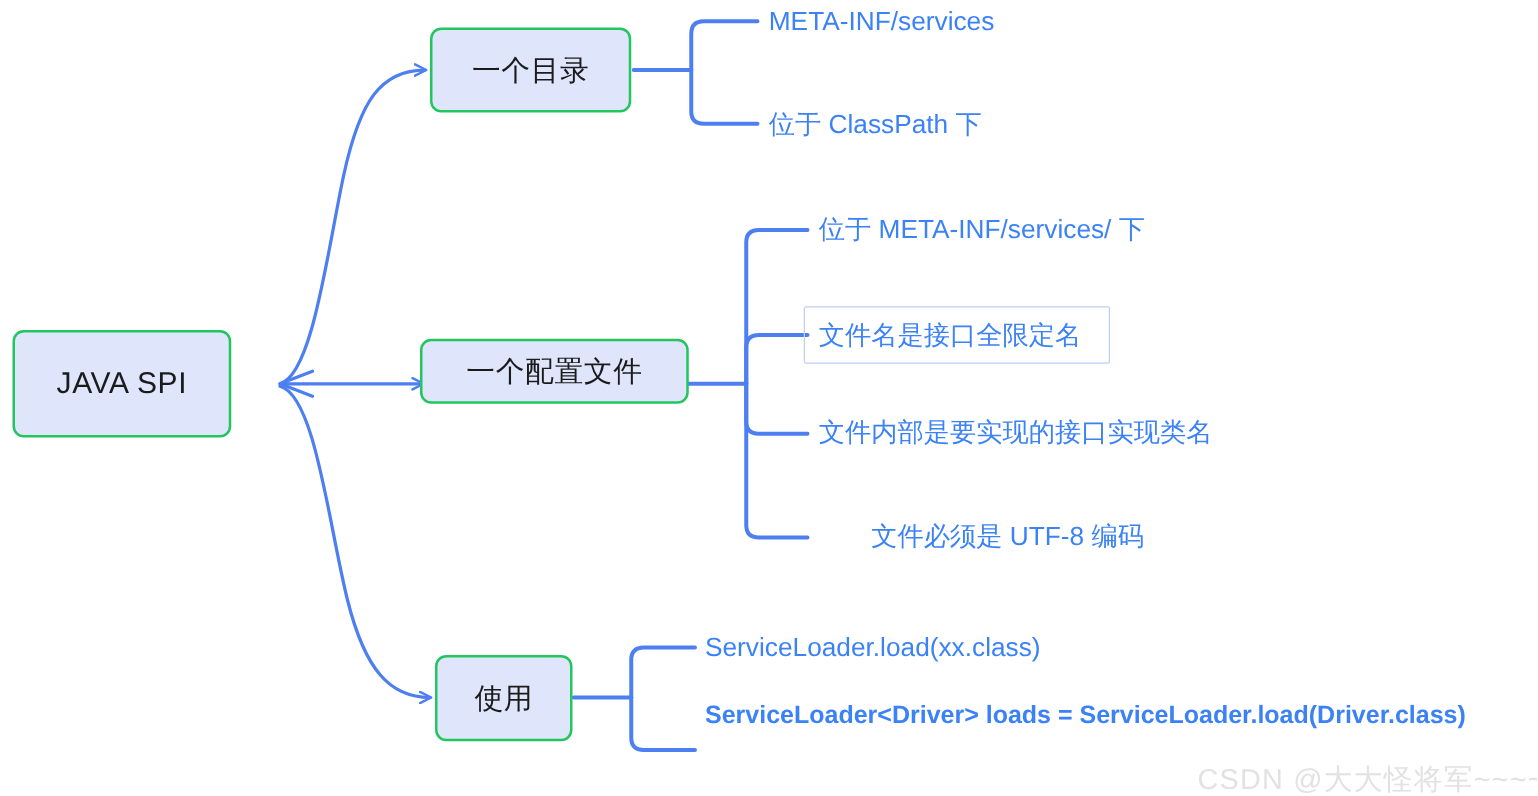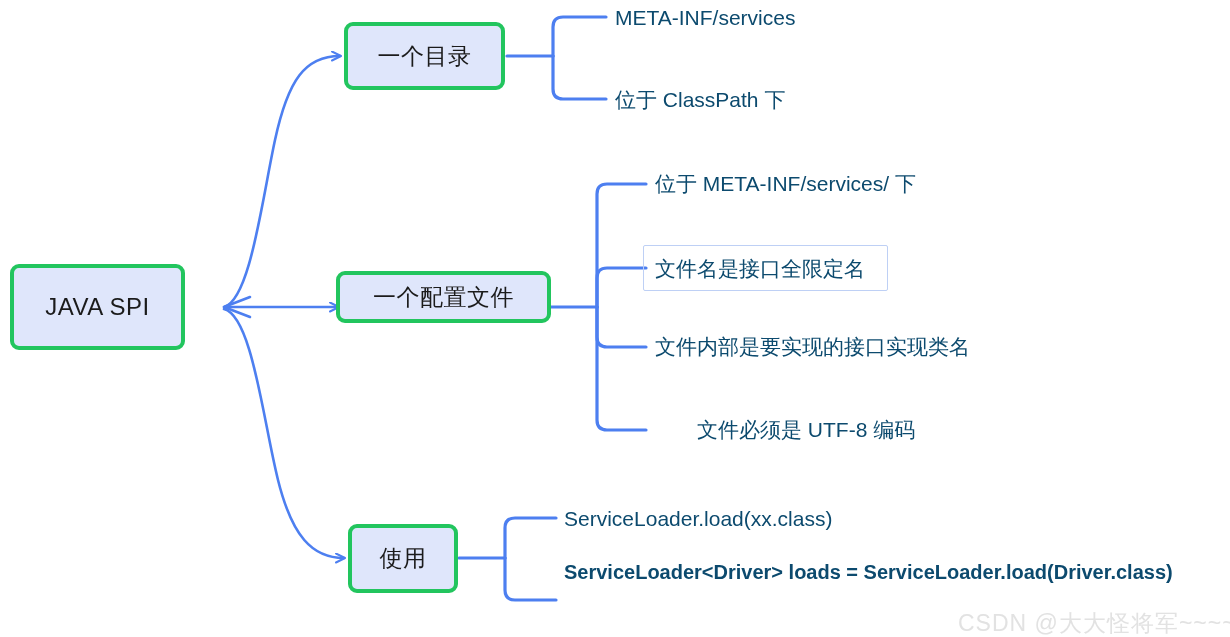--- a/index.html
+++ b/index.html
@@ -21,37 +21,37 @@
     position: absolute;
     left: 0;
     top: 0;
     width: 1230px;
     height: 637px;
     pointer-events: none;
   }
   .node {
     position: absolute;
     box-sizing: border-box;
-    border: 4px solid #22c55e;
+    border: 2px solid #22c55e;
     background: #dfe6fb;
     border-radius: 9px;
     display: flex;
     align-items: center;
     justify-content: center;
     color: #1b1b1b;
     font-size: 23px;
     letter-spacing: 0.5px;
     white-space: nowrap;
   }
   .node.root {
     font-size: 24px;
   }
   .leaf {
     position: absolute;
-    color: #0c4a6e;
+    color: #3b82f6;
     font-size: 21px;
     white-space: nowrap;
     line-height: 1;
   }
   .leaf.small {
     font-size: 20px;
   }
   .sel-box {
     position: absolute;
     box-sizing: border-box;

